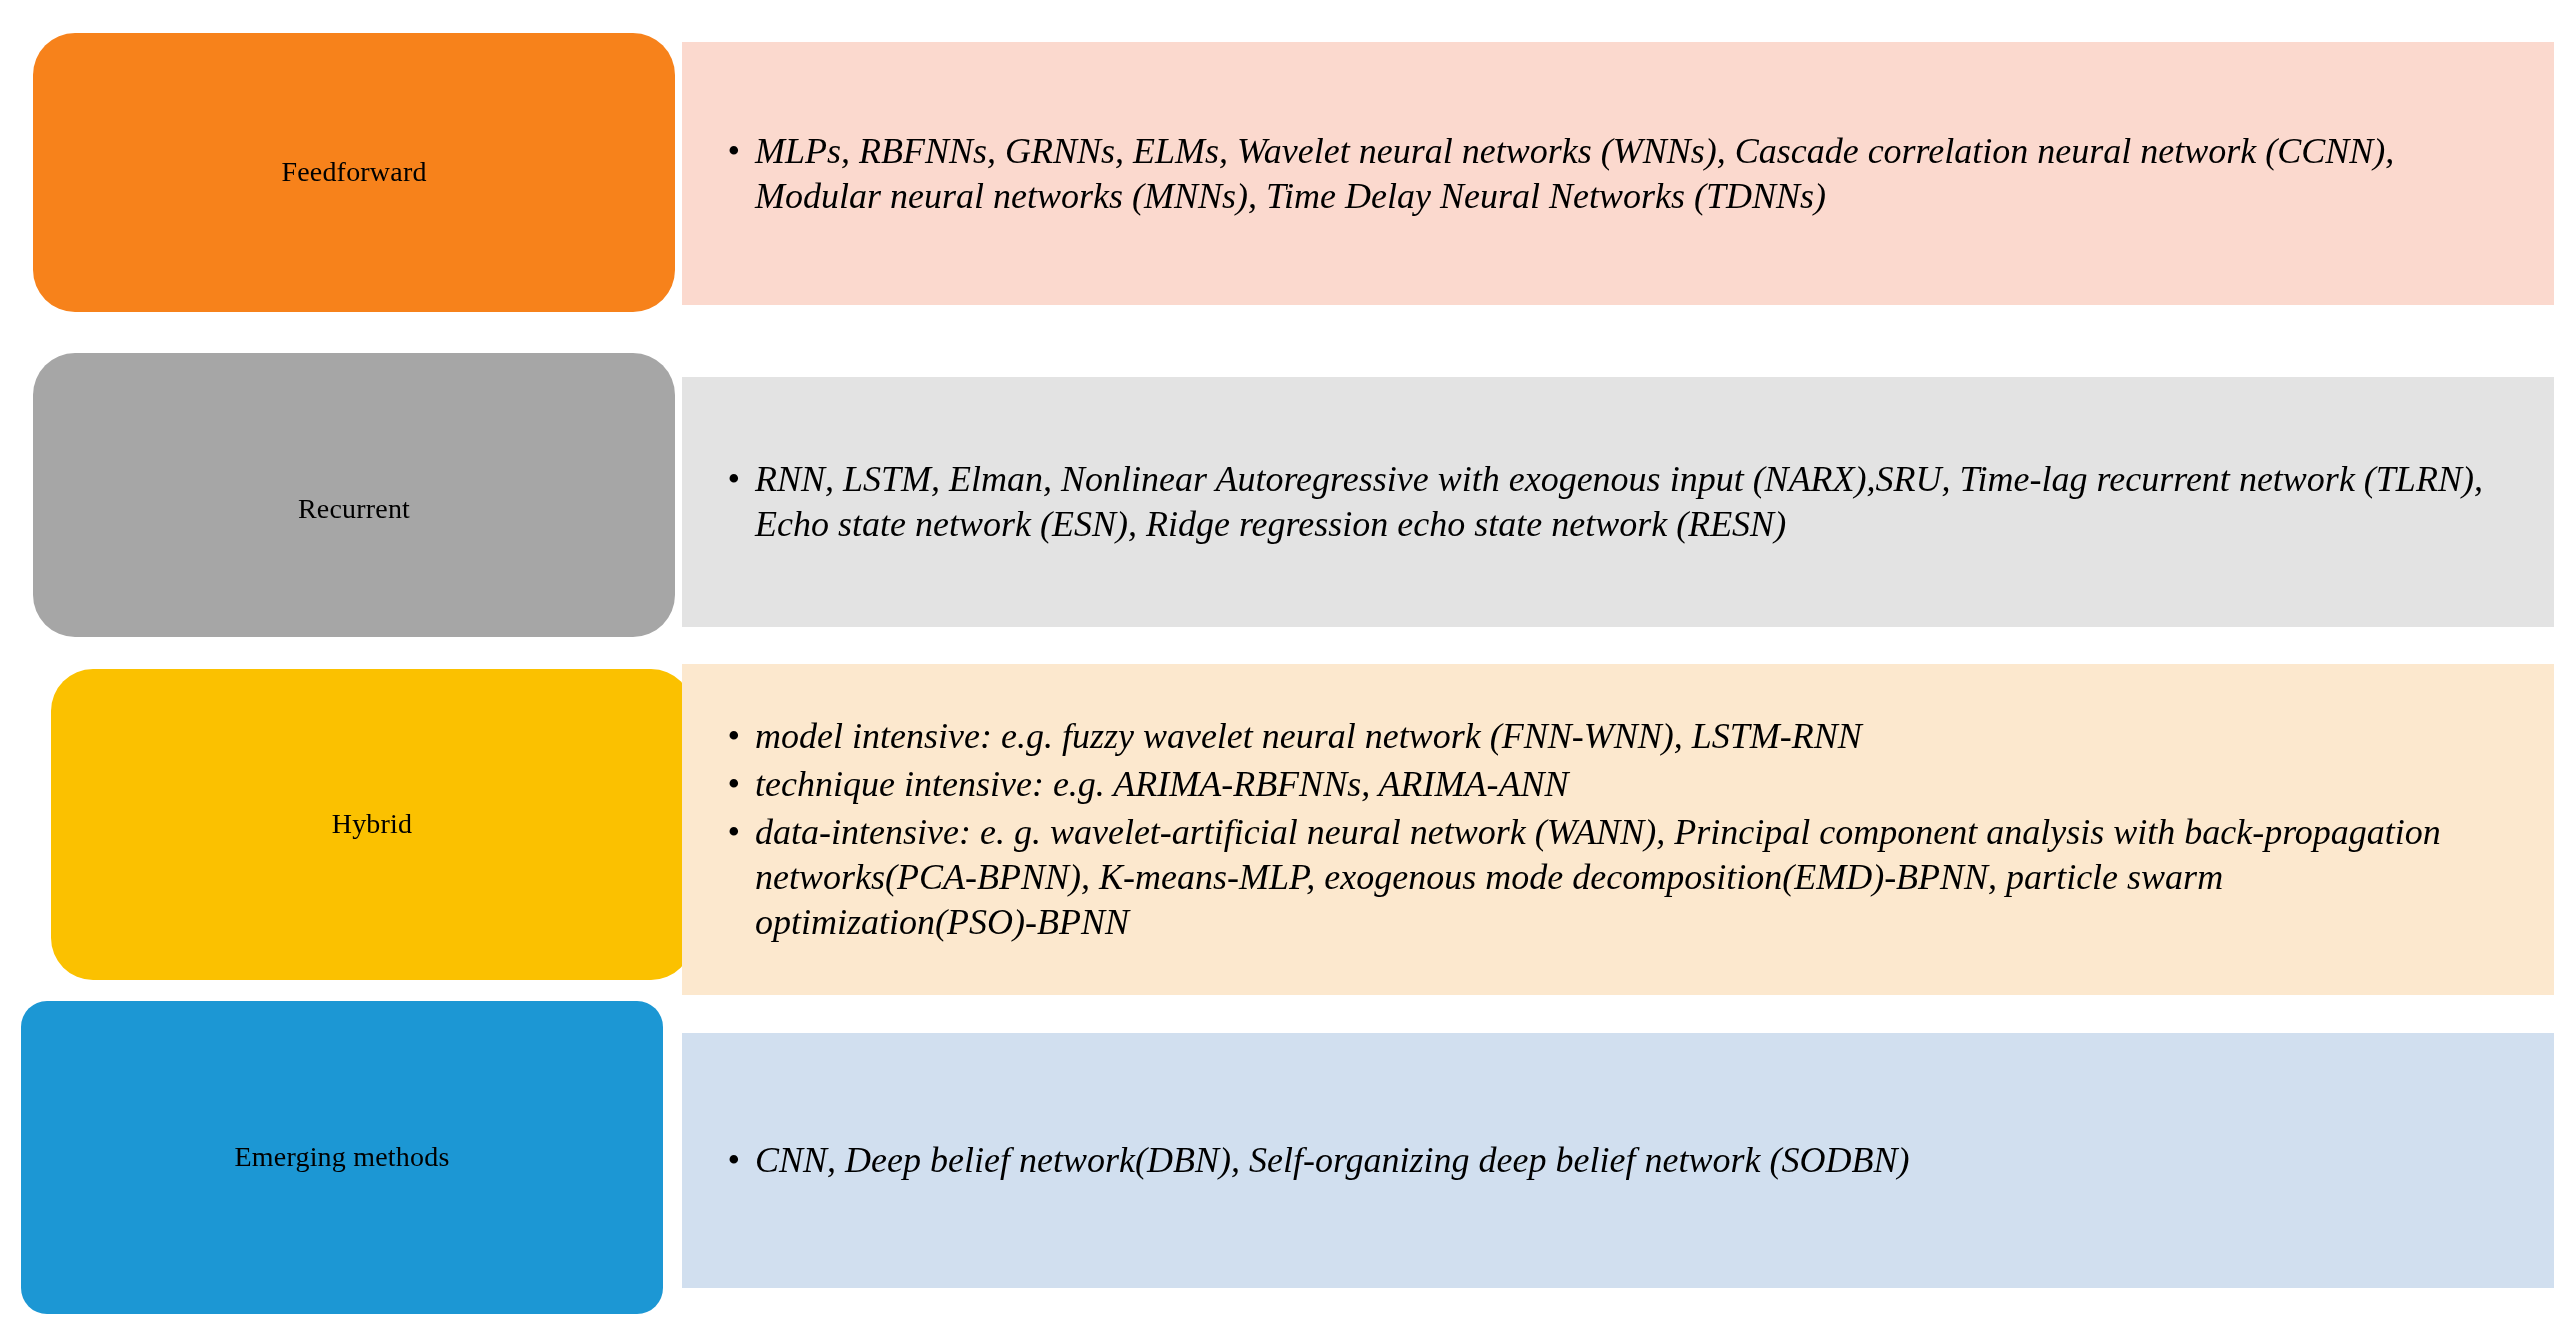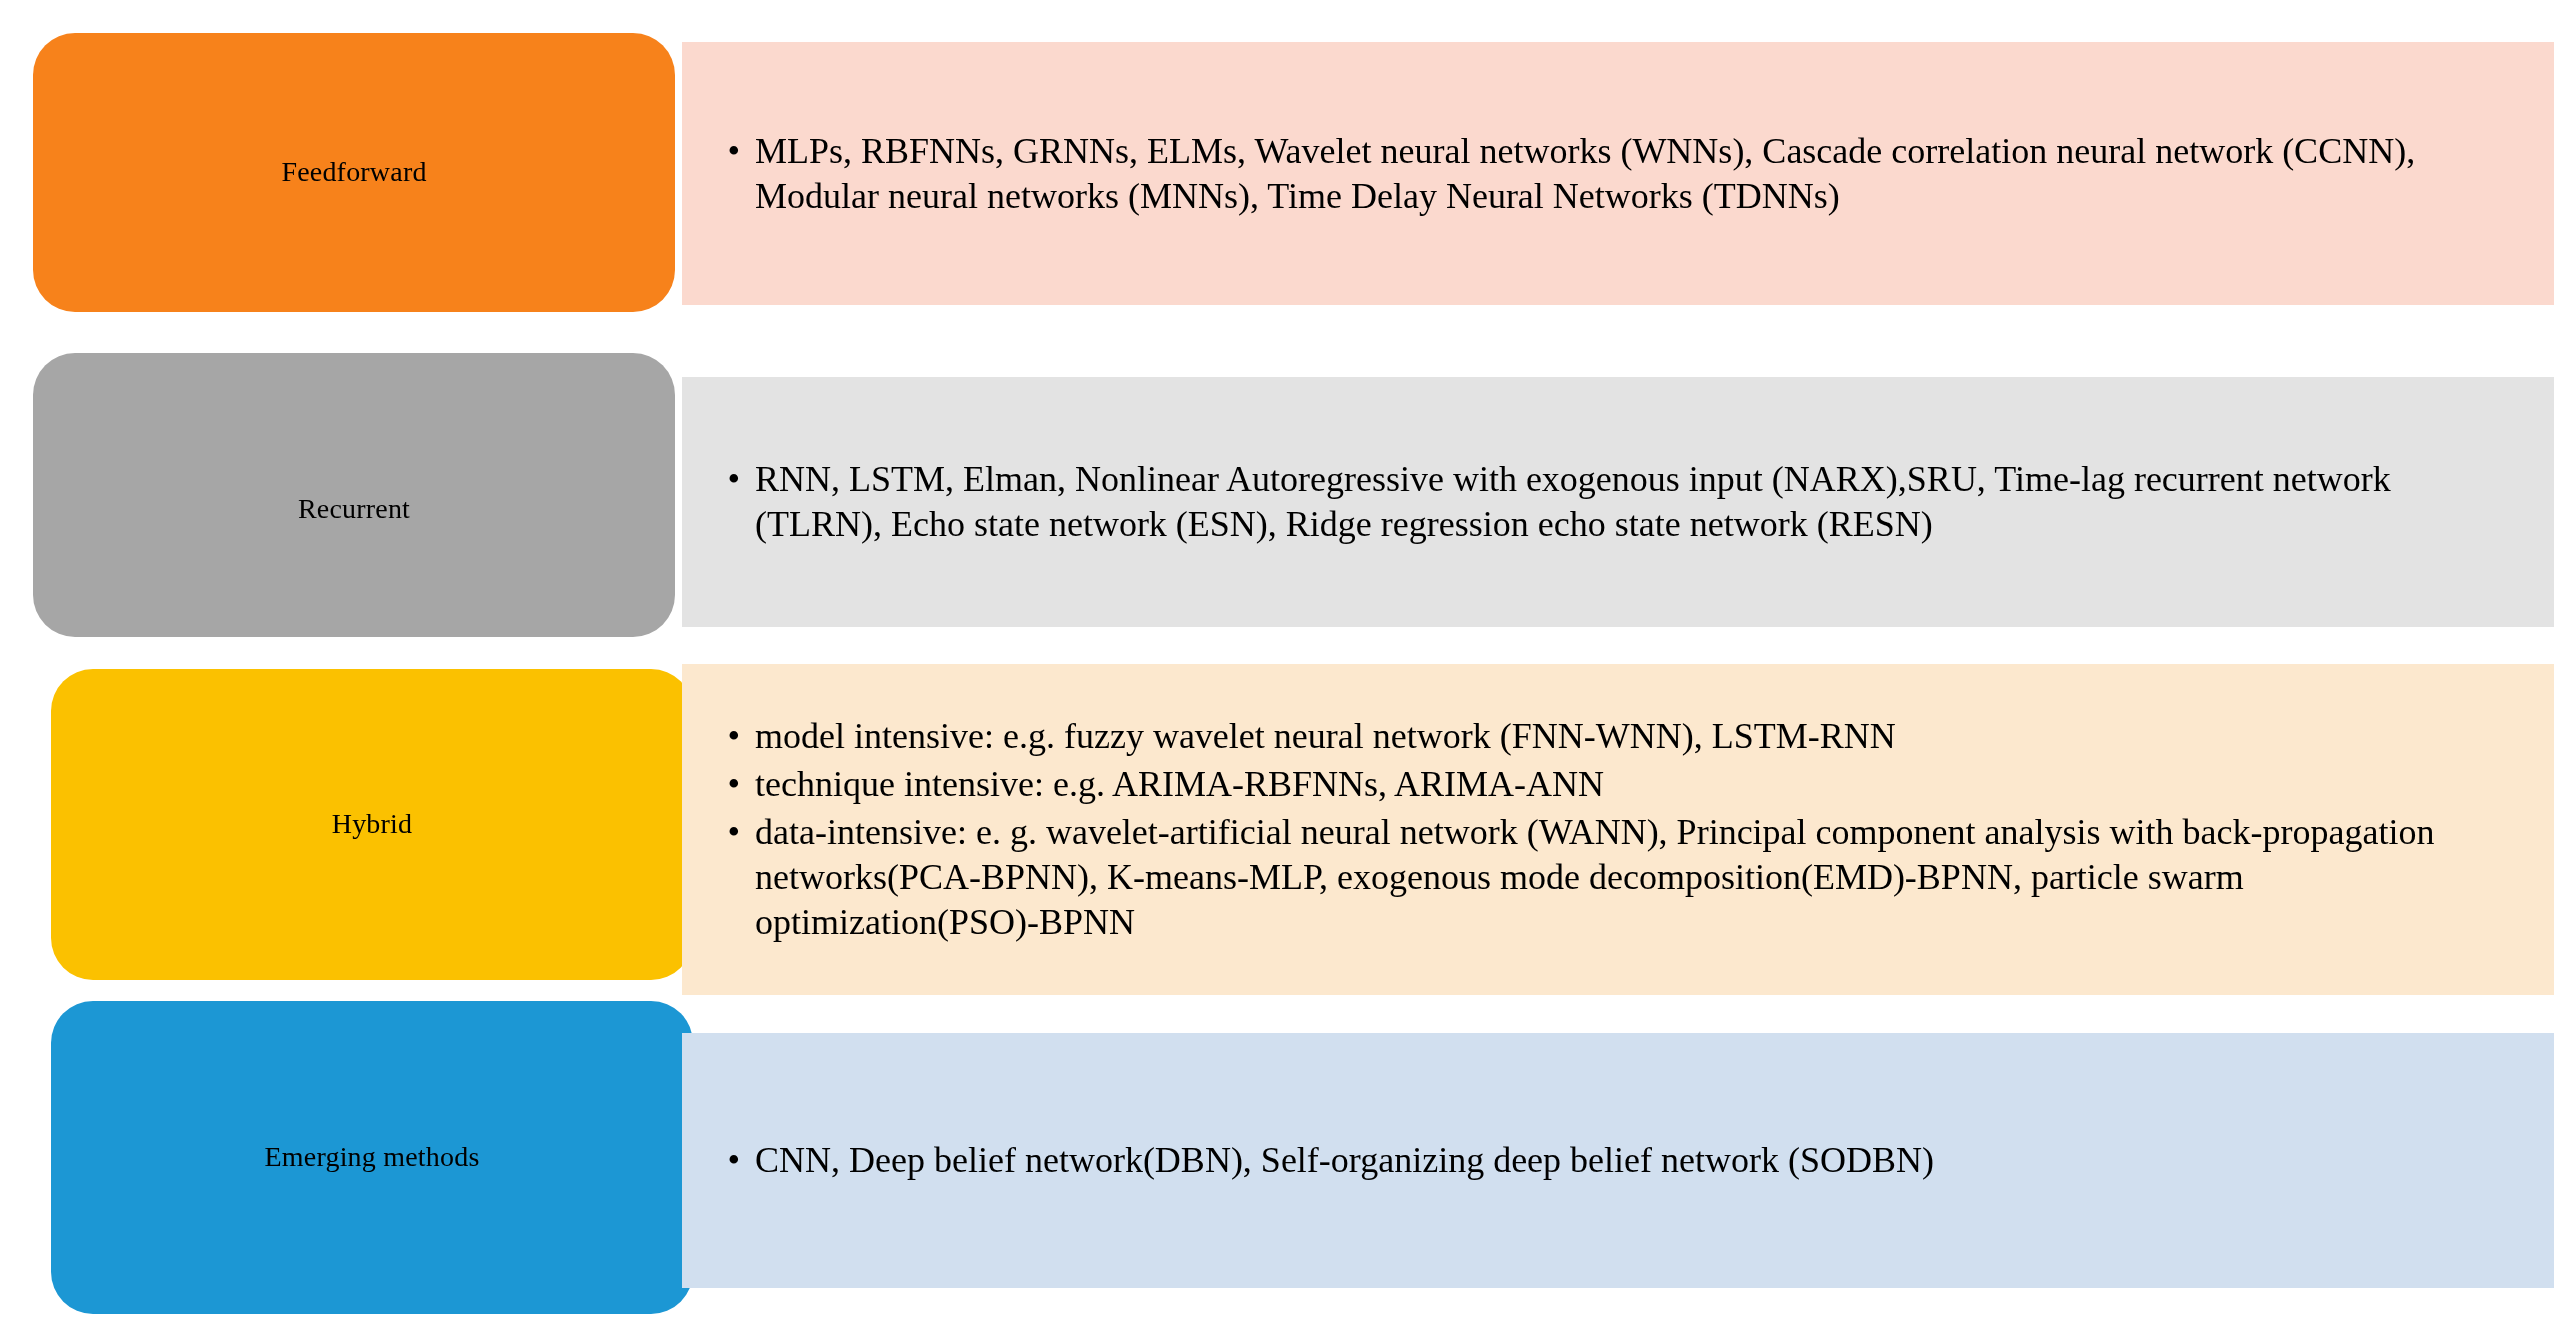--- a/index.html
+++ b/index.html
@@ -62,33 +62,34 @@
   }
   .bullet-dot {
     position: absolute;
     left: 4.4px;
     top: 0;
     font-size: 36px;
     line-height: 1.25;
   }
   .bullet-text {
     display: block;
+    font-style: italic;
   }
 
   
   #box-feedforward { left: 33px;  top: 33px;   width: 642px;  height: 279px; }
   #panel-feedforward { left: 682px; top: 42px; width: 1872px; height: 263px; padding: 0 41px 0 41px; }
   
   #box-recurrent { left: 33px;  top: 353px;  width: 642px;  height: 284px; }
   #panel-recurrent { left: 682px; top: 377px; width: 1872px; height: 250px; padding: 0 41px 0 41px; }
   
   #box-hybrid { left: 51px;  top: 669px;  width: 642px;  height: 311px; }
   #panel-hybrid { left: 682px; top: 664px; width: 1872px; height: 331px; padding: 0 41px 0 41px; }
   
-  #box-emerging { left: 51px;  top: 1001px; width: 642px;  height: 313px; }
+  #box-emerging { left: 21px;  top: 1001px; width: 642px;  height: 313px; border-radius: 26px; }
   #panel-emerging { left: 682px; top: 1033px; width: 1872px; height: 255px; padding: 0 41px 0 41px; }
 </style>
 </head>
 <body>
 
 <div id="stage">
 
   <div class="cat-box" id="box-feedforward" style="background-color: rgb(247, 130, 27);">
     <span class="cat-label" style="color: rgb(0, 0, 0);">Feedforward</span>
   </div>

